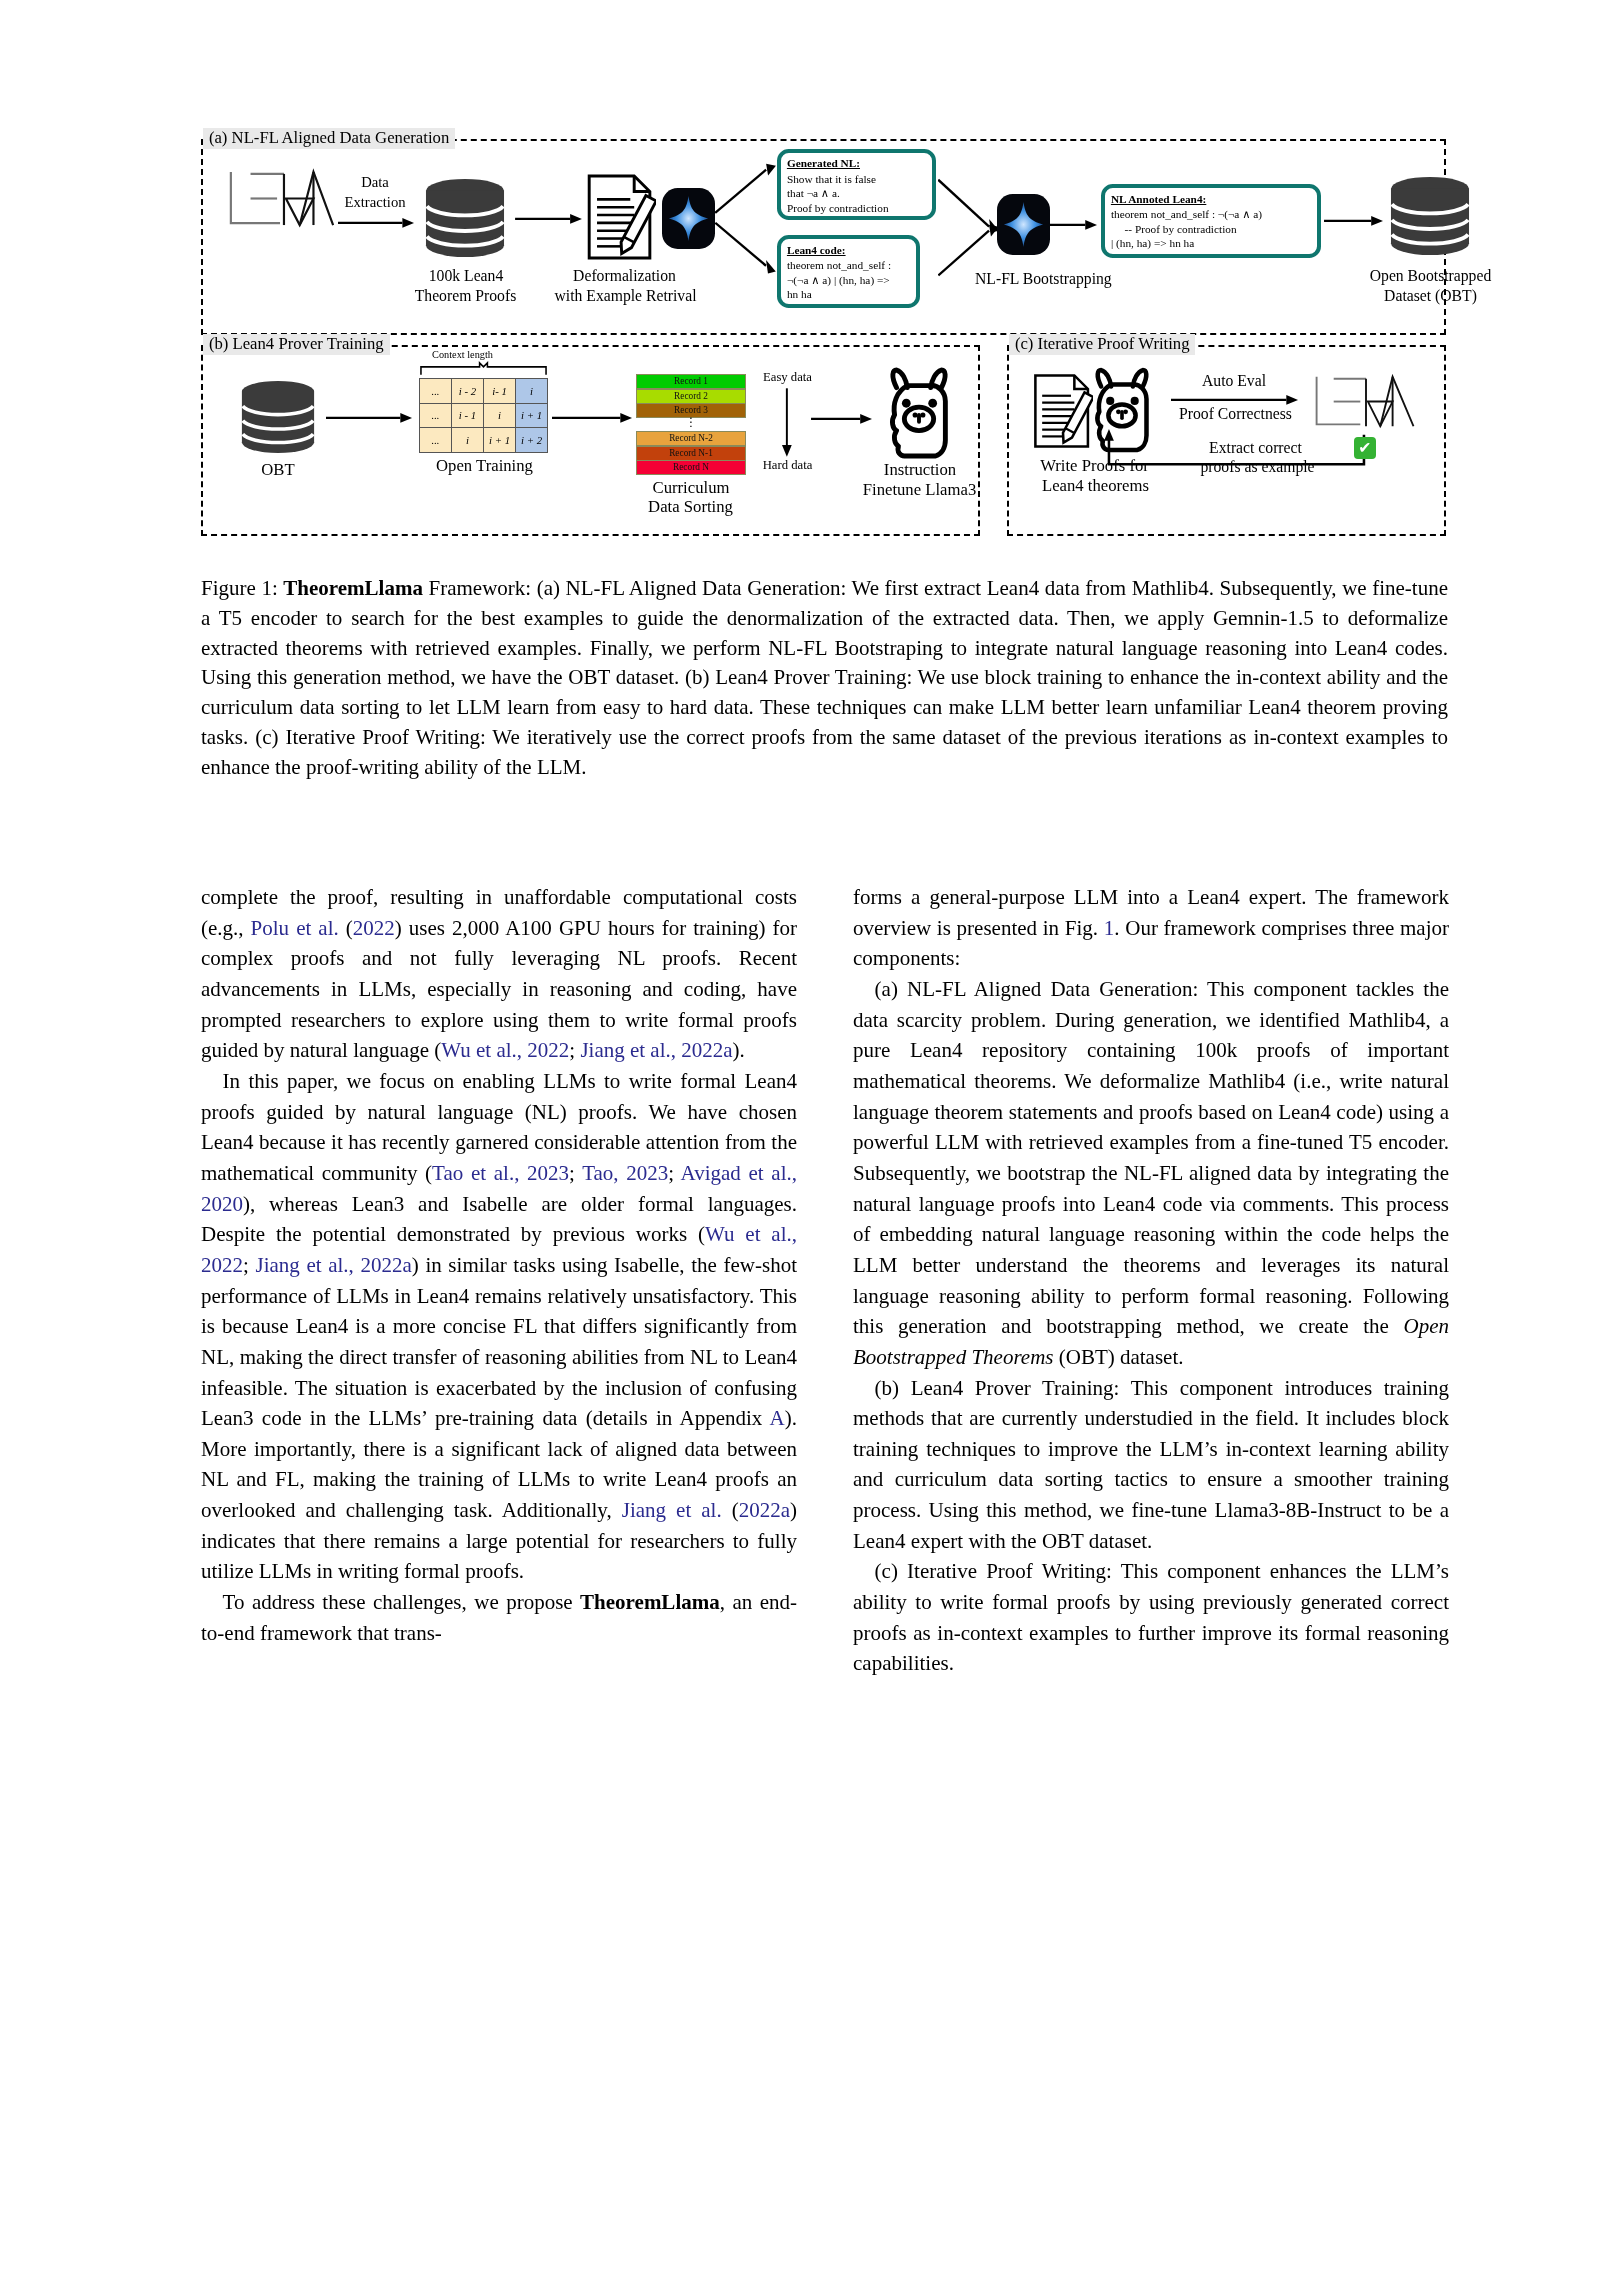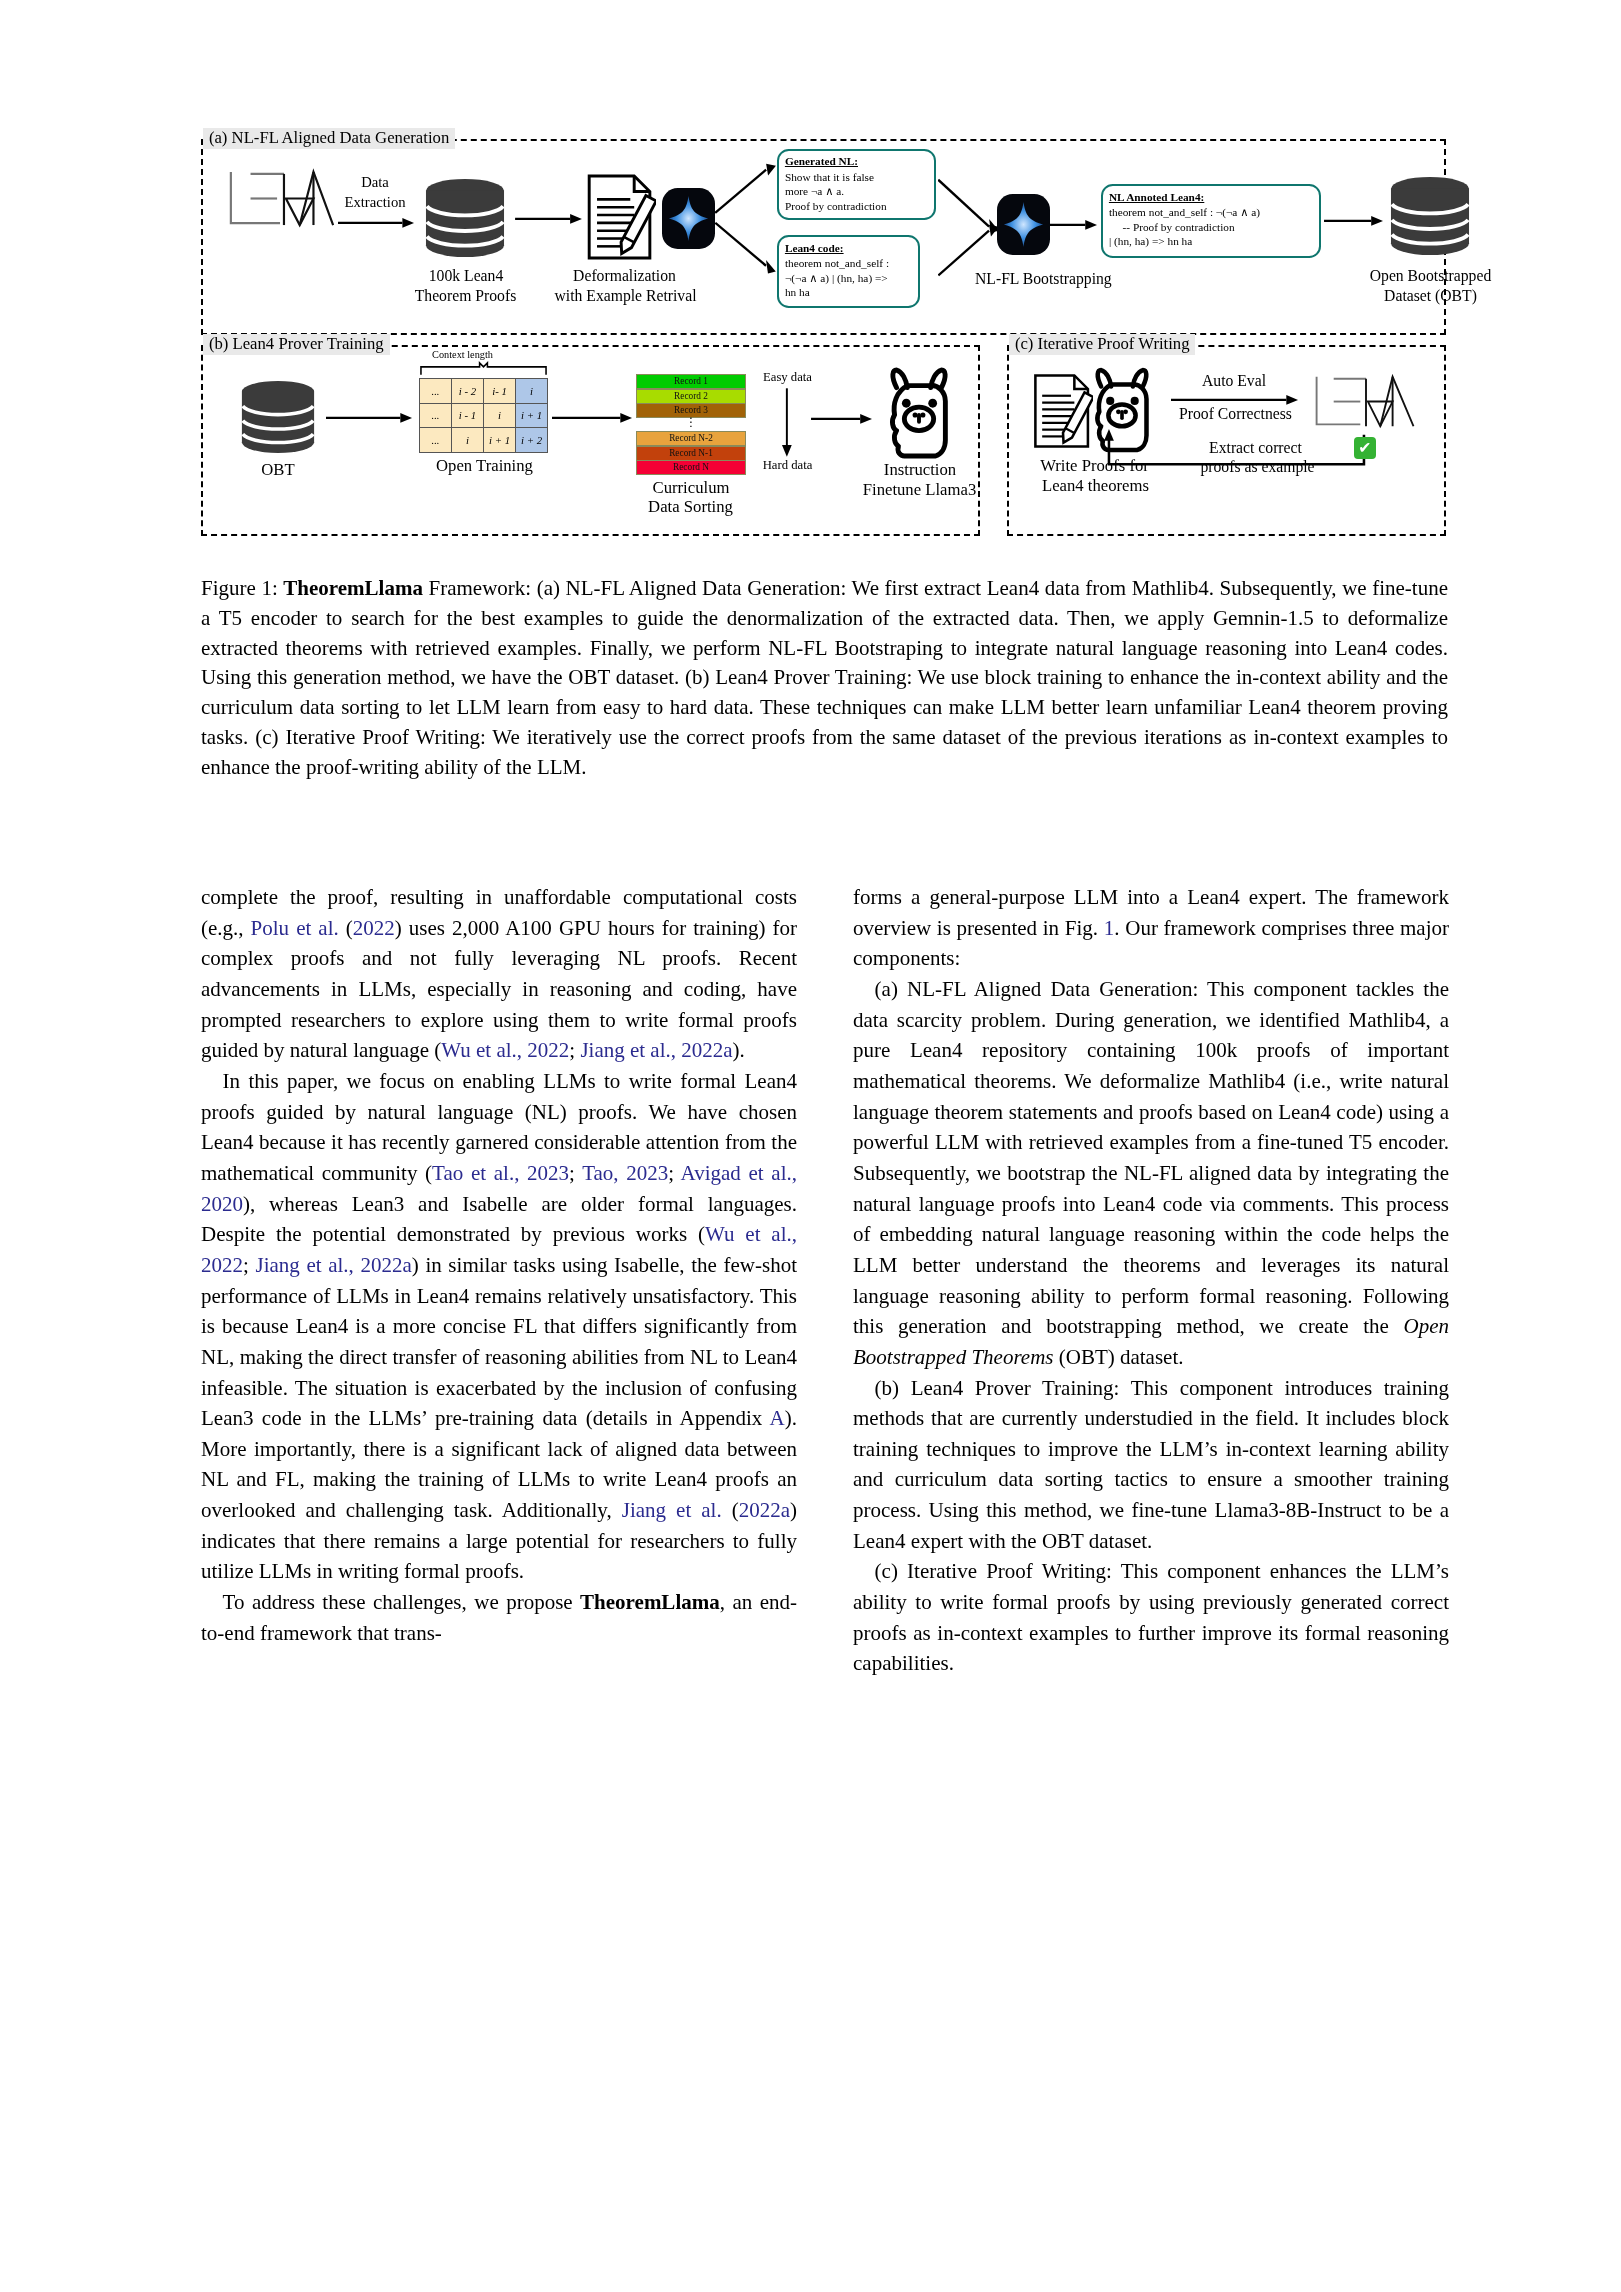--- a/index.html
+++ b/index.html
@@ -35,21 +35,21 @@
   .ctext { position:absolute; text-align:center; font-size:15.7px; line-height:1.15; white-space:nowrap; }
 
   
   .leanlogo { position:absolute; }
 
   
   .db { position:absolute; }
 
   
   .callout {
-    position:absolute; border:2px solid #0f766e; border-radius:11.8px;
+    position:absolute; border:4px solid #0f766e; border-radius:11.8px;
     background:#fff; box-sizing:border-box;
     font-size:11.3px; line-height:1.28; padding:3.9px 5.9px;
     font-family:"Liberation Serif", serif;
   }
   .callout b { font-weight:bold; text-decoration:underline; display:block; margin-bottom:1px;}
   .callout .ln { display:block; white-space:nowrap; }
 
   
   .gem { position:absolute; }
 
@@ -181,21 +181,21 @@
       <polygon points="52,8 62,10 54,20" fill="#000"></polygon>
     </svg>
     <svg class="abs" style="left:514px; top:90px;" width="65" height="78" viewBox="0 0 66 80">
       <line x1="0" y1="6" x2="52" y2="50" stroke="#000" stroke-width="2.4"></line>
       <polygon points="52,44 62,56 54,58" fill="#000"></polygon>
     </svg>
 
     <div class="callout" style="left:576px; top:21.6px; width:159px; height:71px;">
       <b>Generated NL:</b>
       <span class="ln">Show that it is false</span>
-      <span class="ln">more ¬a ∧ a.</span>
+      <span class="ln">that ¬a ∧ a.</span>
       <span class="ln">Proof  by contradiction</span>
     </div>
 
     <div class="callout" style="left:576px; top:108px; width:143px; height:73px;">
       <b>Lean4 code:</b>
       <span class="ln">theorem not_and_self :</span>
       <span class="ln">¬(¬a ∧ a) | (hn, ha) =&gt;</span>
       <span class="ln">hn ha</span>
     </div>
 

